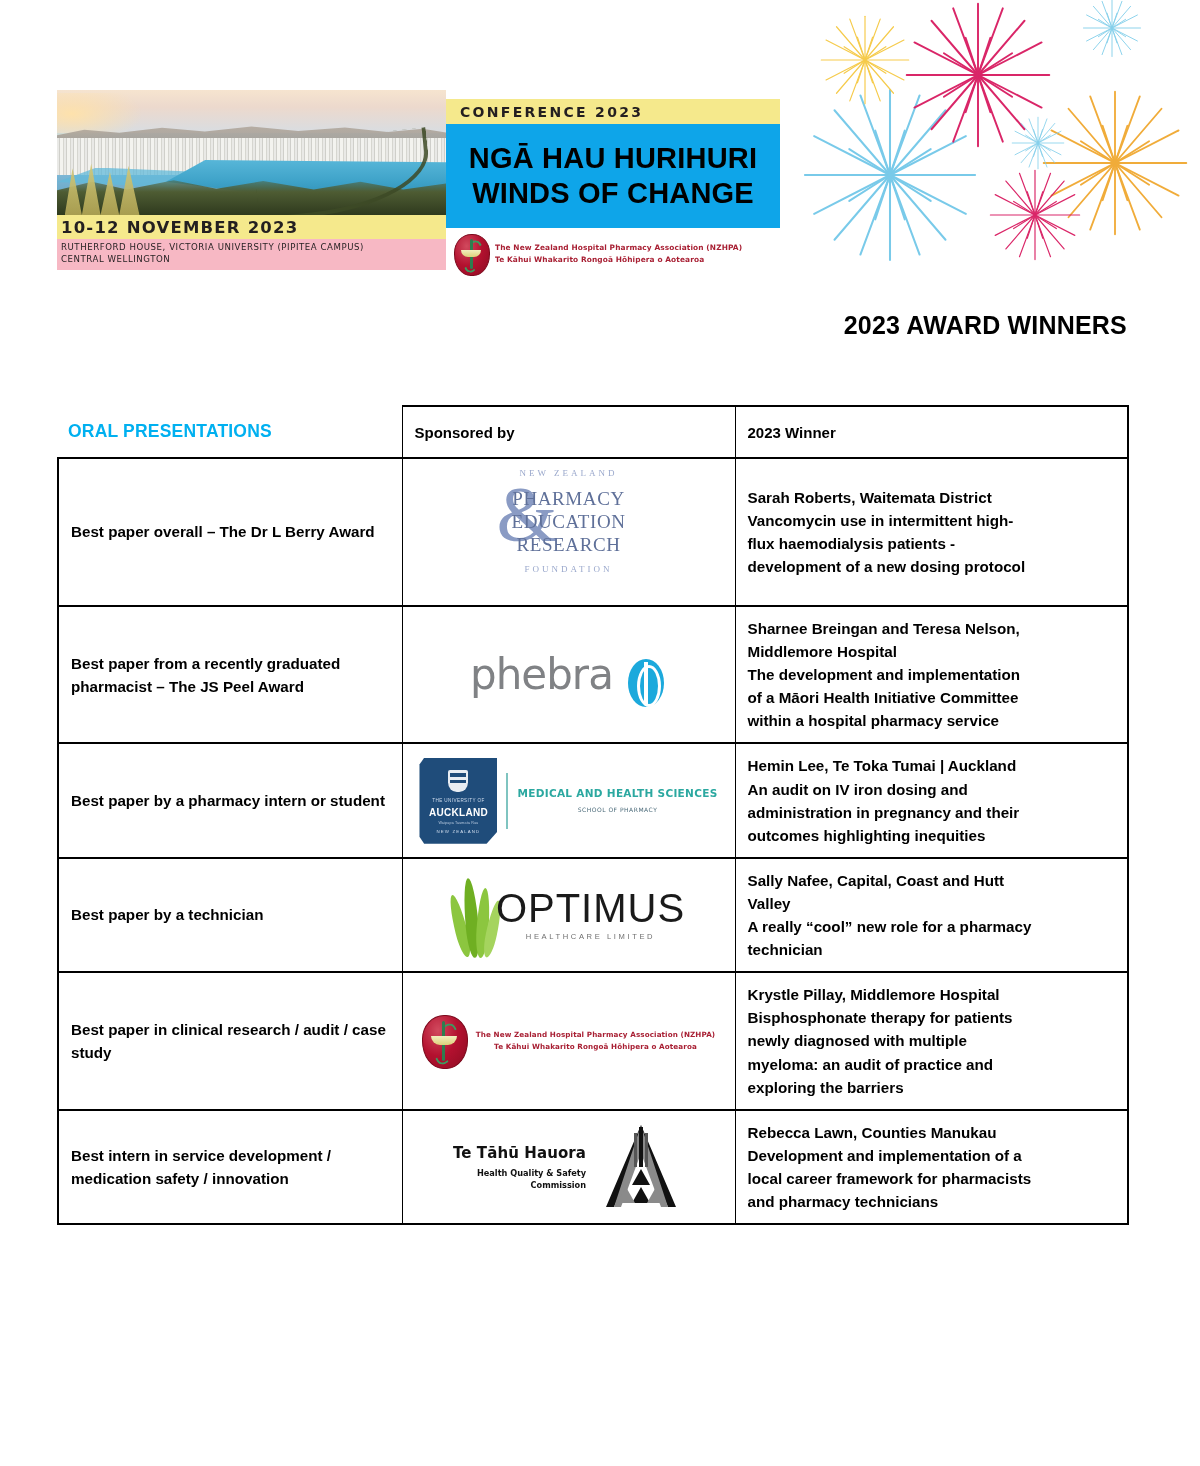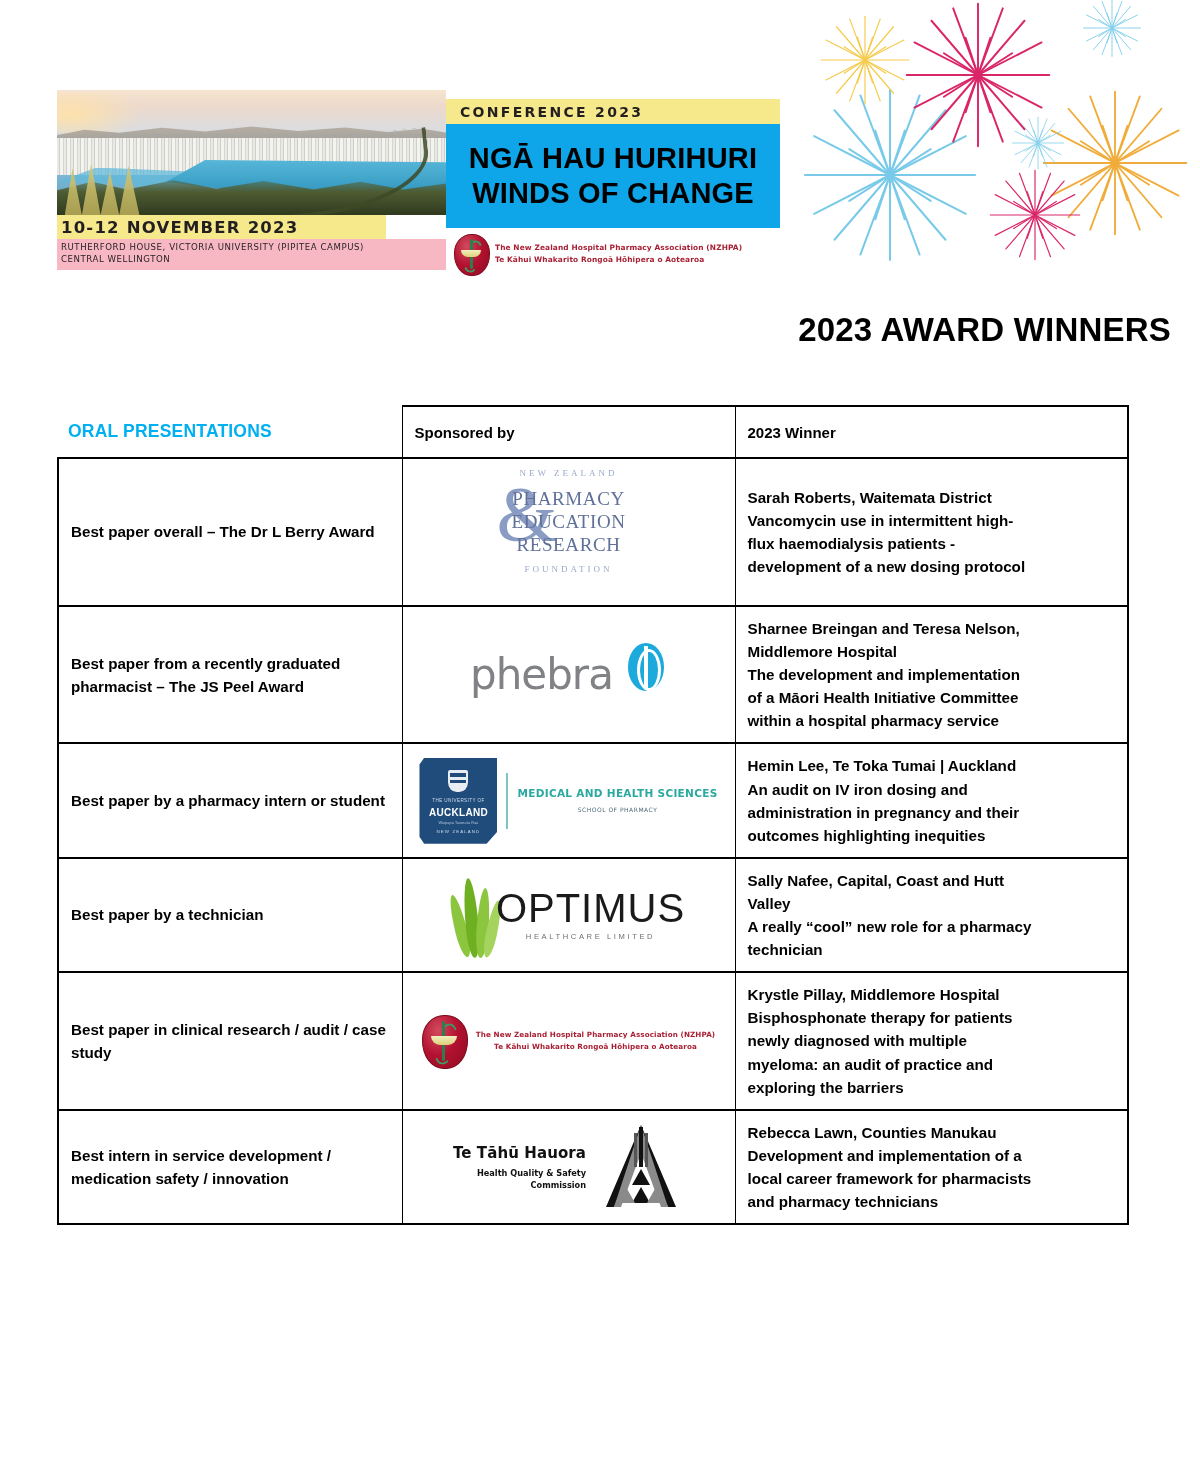--- a/index.html
+++ b/index.html
@@ -87,21 +87,21 @@
     border-bottom: 4px solid #3d4a26;
     border-right: 4px solid #3d4a26;
     border-radius: 0 0 70% 0;
     transform: rotate(-6deg);
     opacity: .85;
   }
 
   .date-band {
     position: absolute;
     left: 0; top: 125px;
-    width: 329px;
+    width: 389px;
     height: 24px;
     background: #F5E98C;
     display: flex;
     align-items: center;
   }
   .date-band span {
     font-size: 16.5px;
     font-weight: 700;
     letter-spacing: 1.2px;
     color: #231f20;
@@ -207,26 +207,25 @@
     left: 790px; top: 0;
     width: 410px; height: 285px;
   }
 
   
   .page-title {
     position: absolute;
     left: 0; top: 311px;
     width: 1127px;
     text-align: right;
-    font-size: 33px;
+    font-size: 25px;
     font-weight: 700;
     color: #000;
     letter-spacing: .2px;
     font-family: "Liberation Sans", sans-serif;
-    padding-left: 44px;
   }
 
   
   .awards-table {
     position: absolute;
     left: 57px;
     top: 405px;
     width: 1070px;
     border-collapse: collapse;
     table-layout: fixed;
@@ -307,21 +306,21 @@
   .perf .words div {
     font-size: 19px; letter-spacing: .6px; line-height: 1.22;
     color: #5f7099;
   }
   .perf .fnd {
     font-size: 9px; letter-spacing: 3px; color:#9aa8cc;
     text-align:center; margin-top: 7px;
   }
 
   
-  .phebra { display:flex; align-items:flex-start; gap: 12px; }
+  .phebra { display:flex; align-items:flex-end; gap: 12px; }
   .phebra .word {
     font-size: 42px; color: #808285; letter-spacing: -1px;
     font-family: "DejaVu Sans", sans-serif; font-weight: 400;
   }
   .phebra .mark {
     position: relative; width: 42px; height: 48px;
   }
   .phebra .mark .oval {
     position:absolute; left: 3px; top: 0; width: 36px; height: 48px;
     background: #1CA9DC; border-radius: 50%;

